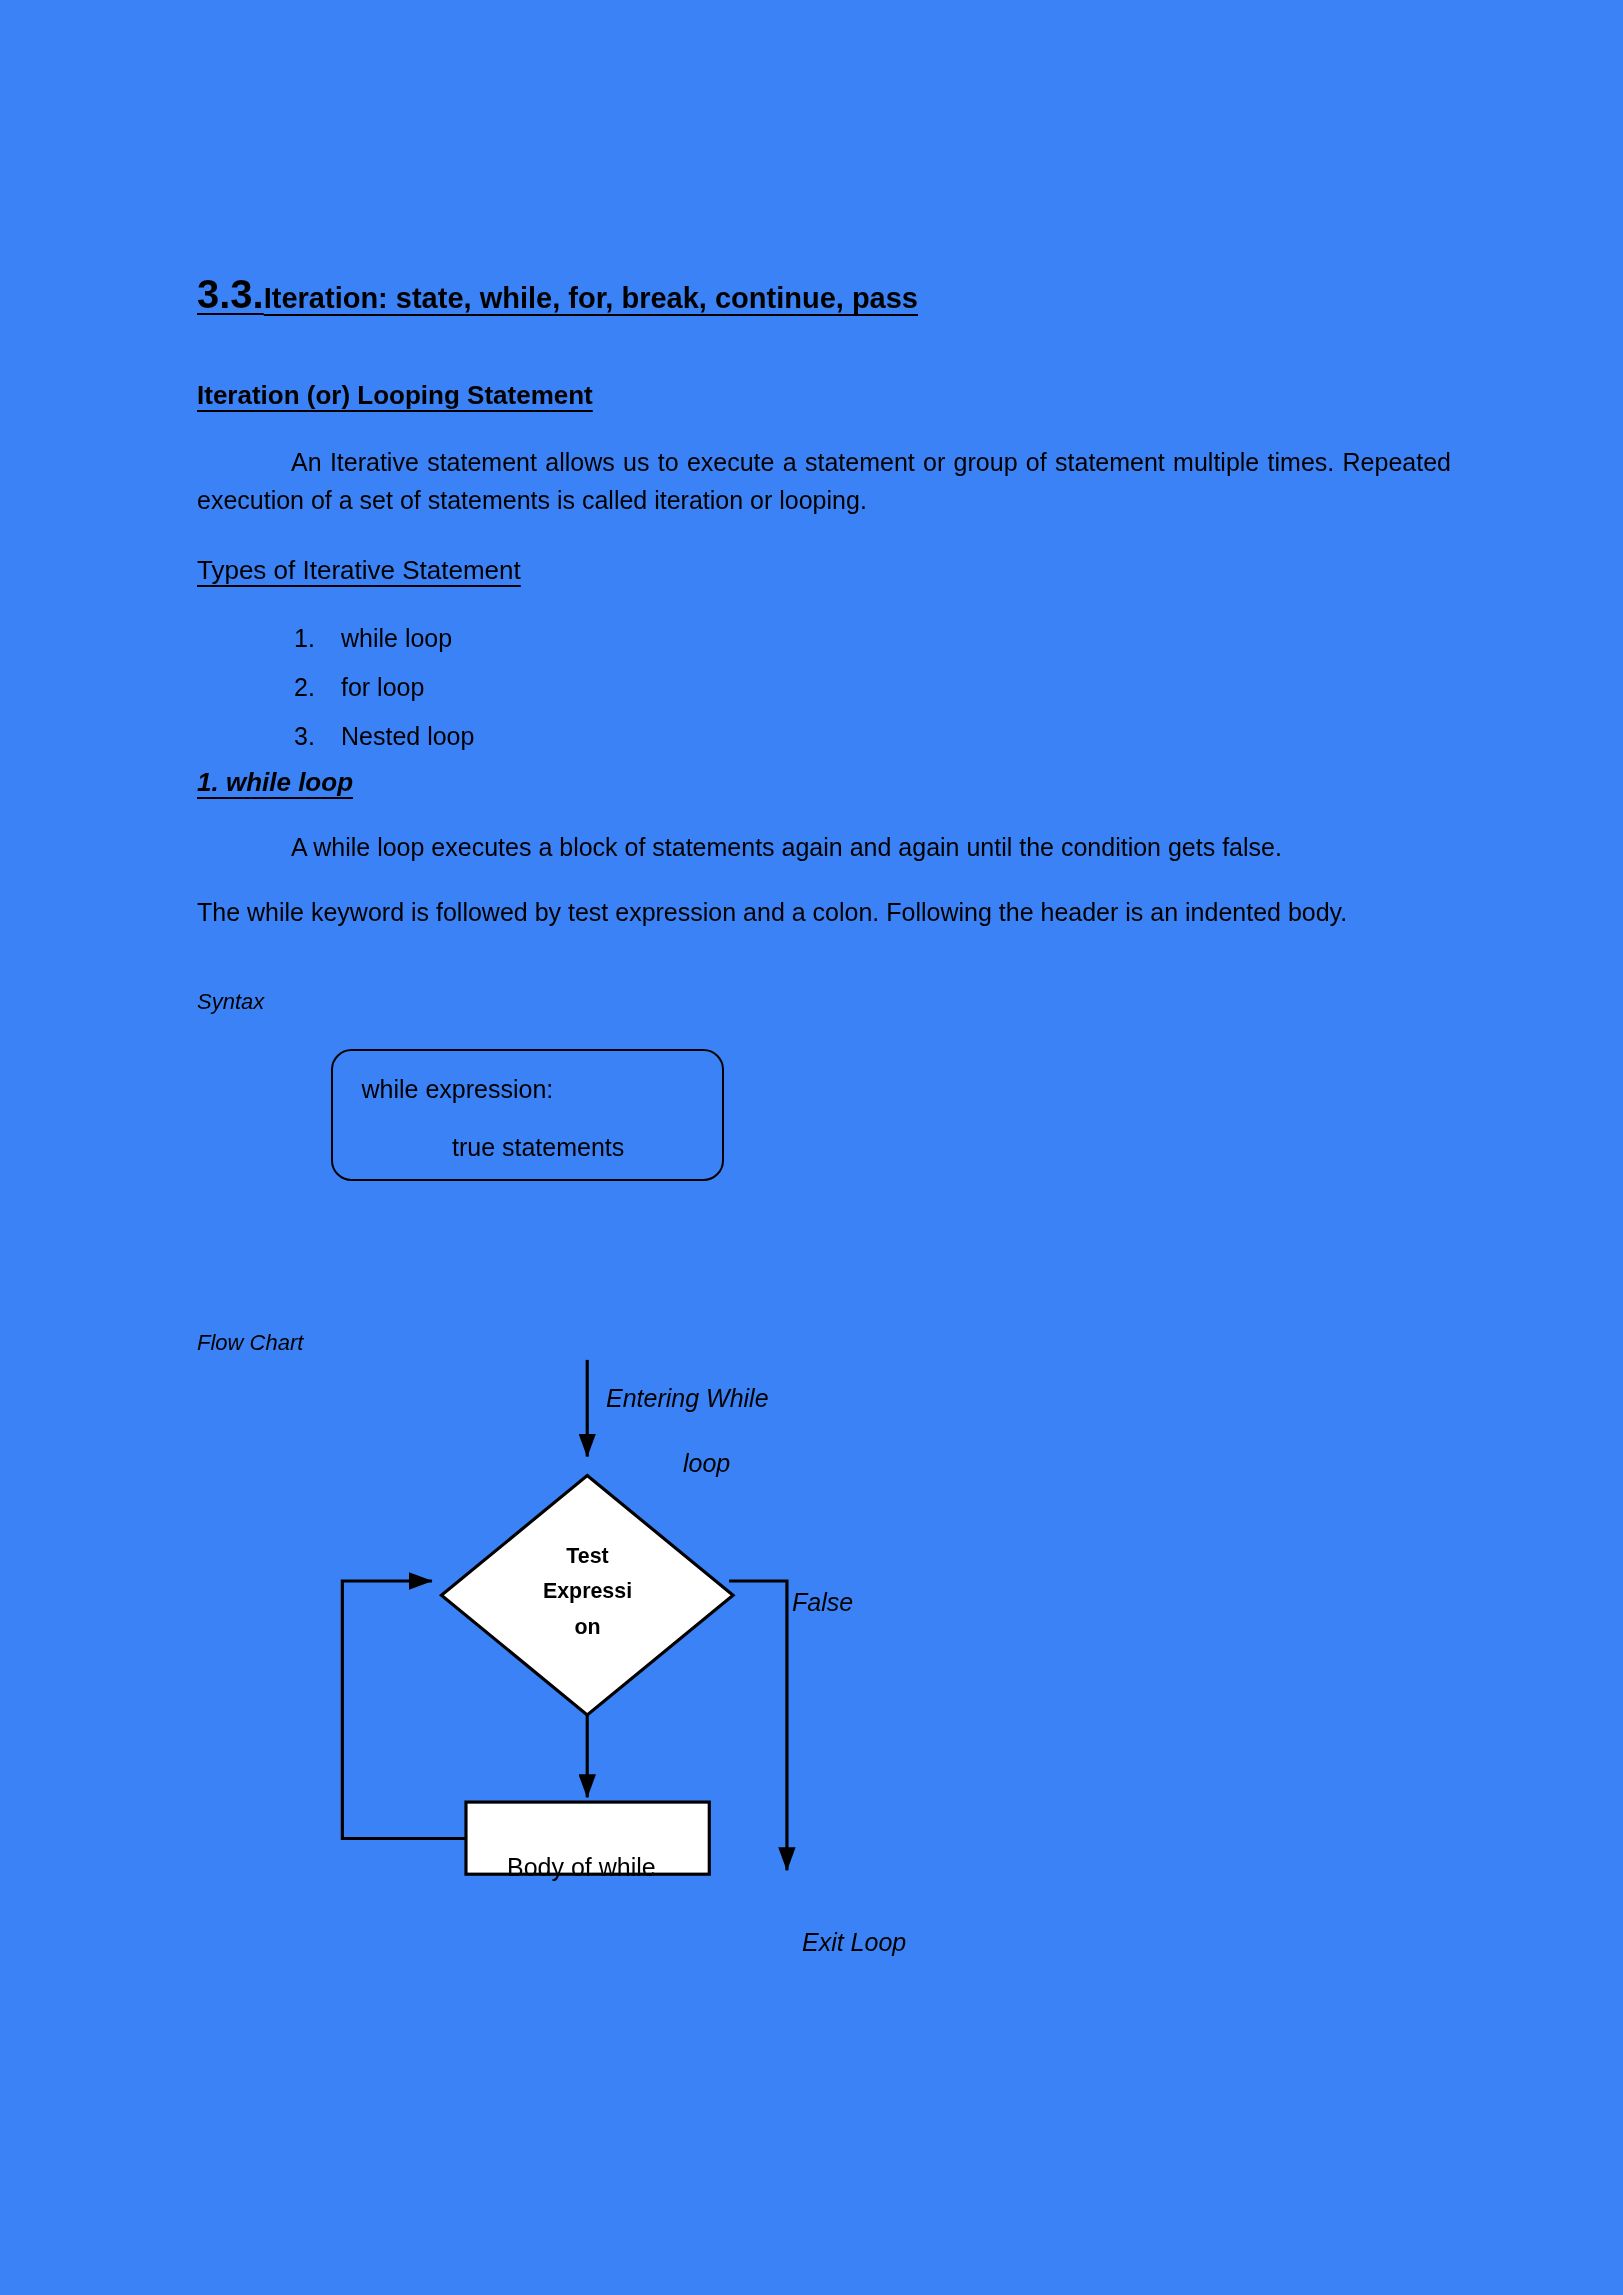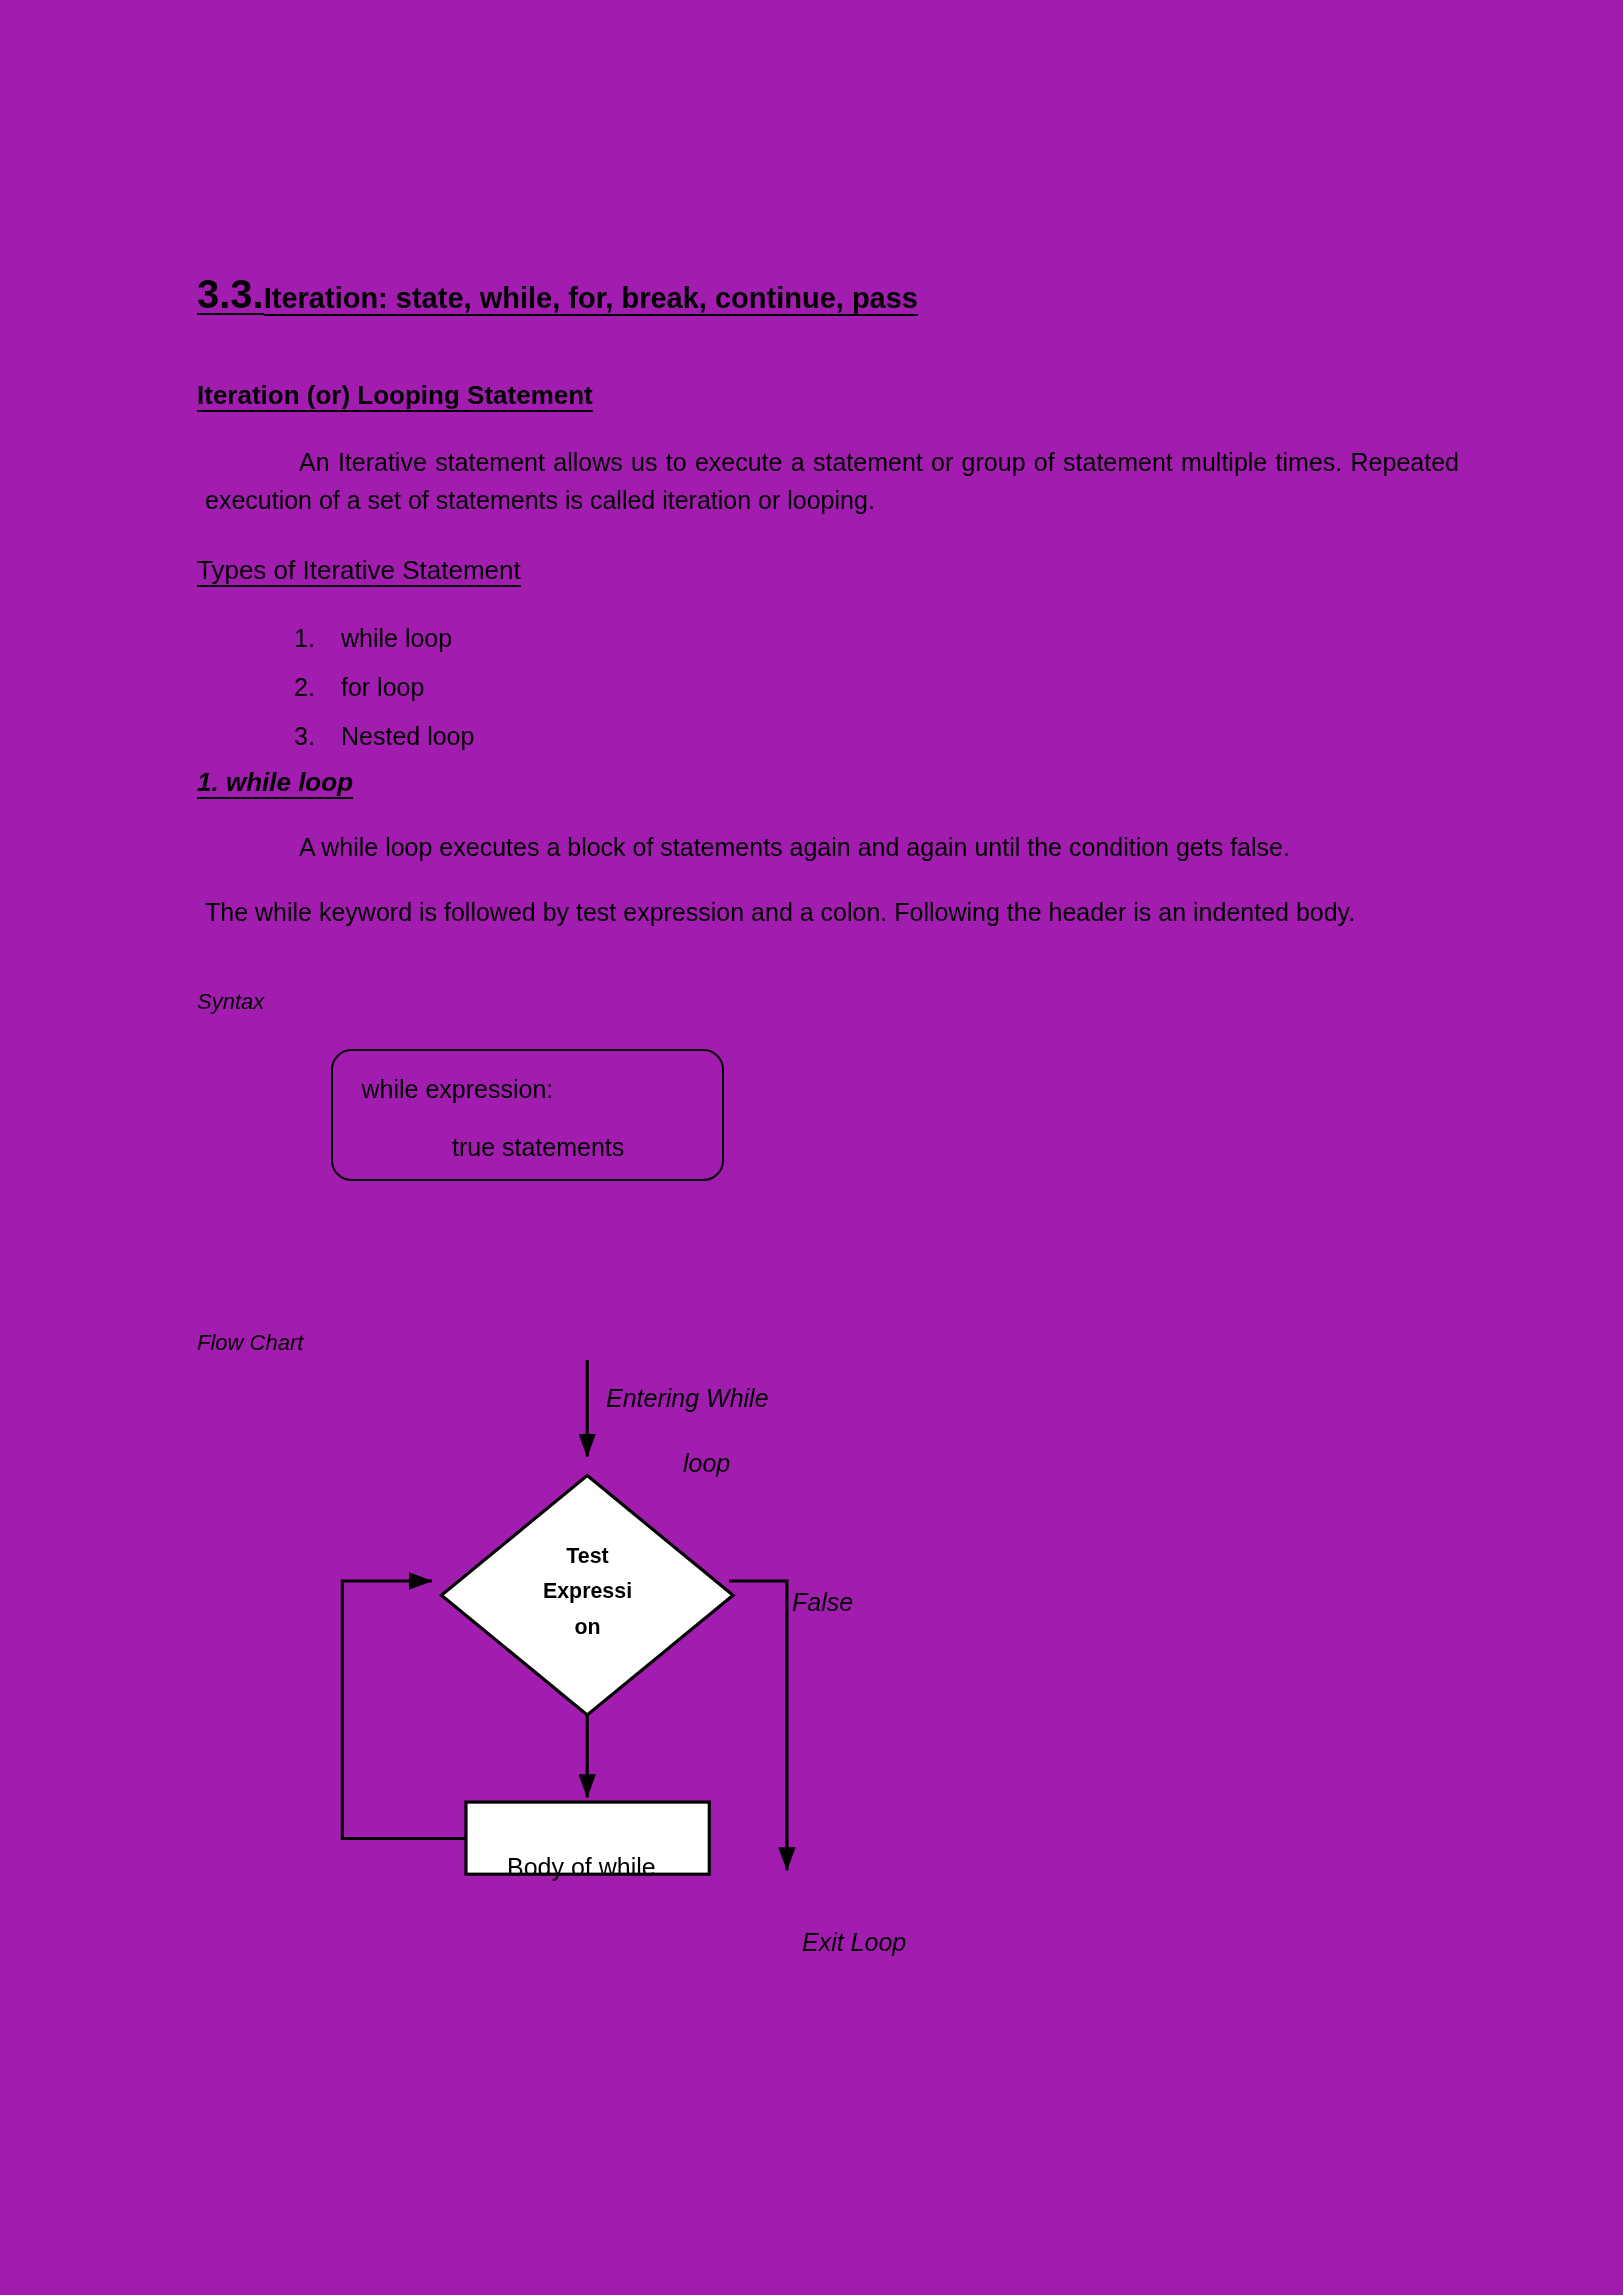--- a/index.html
+++ b/index.html
@@ -8,21 +8,21 @@
     background: #ffffff;
   }
   body {
     font-family: "Liberation Sans", sans-serif;
     color: #000000;
   }
   #page {
     position: relative;
     width: 1623px;
     height: 2295px;
-    background: #a21caf;
+    background: #3b82f6;
     overflow: hidden;
   }
 
   
   .abs { position: absolute; }
 
   .heading-main {
     left: 197px;
     top: 269px;
     width: 1268px;
@@ -81,21 +81,20 @@
     text-underline-offset: 5.5px;
     text-decoration-thickness: 1.6px;
     white-space: nowrap;
   }
 
   .para {
     left: 197px;
     width: 1254px;
     font-size: 25px;
     line-height: 1.5;
-    margin-left: 8px;
   }
   .para.justify { text-align: justify; text-align-last: left; }
   .para.indent { text-indent: 94px; }
 
   
   .list { left: 197px; width: 713px; }
   .list-item {
     position: relative;
     font-size: 25px;
     line-height: 1.0;

